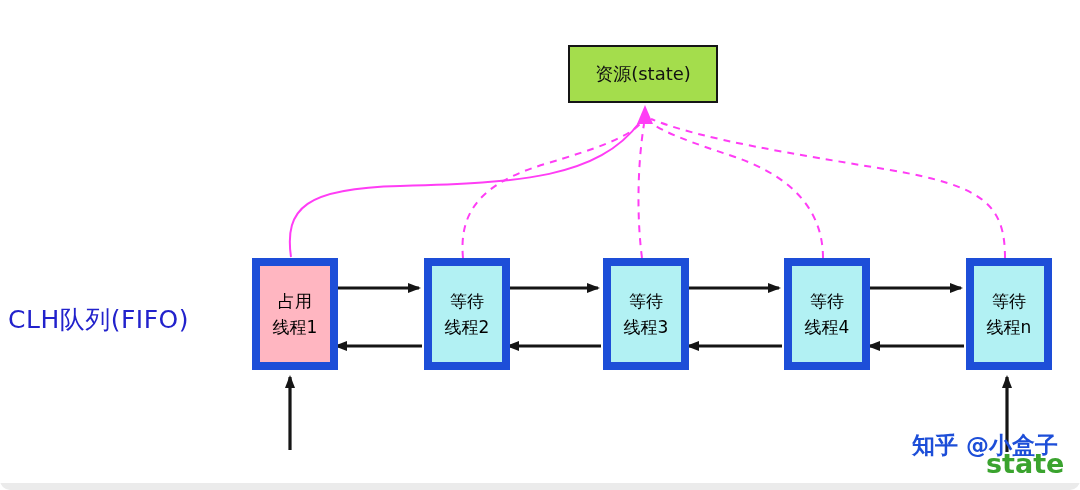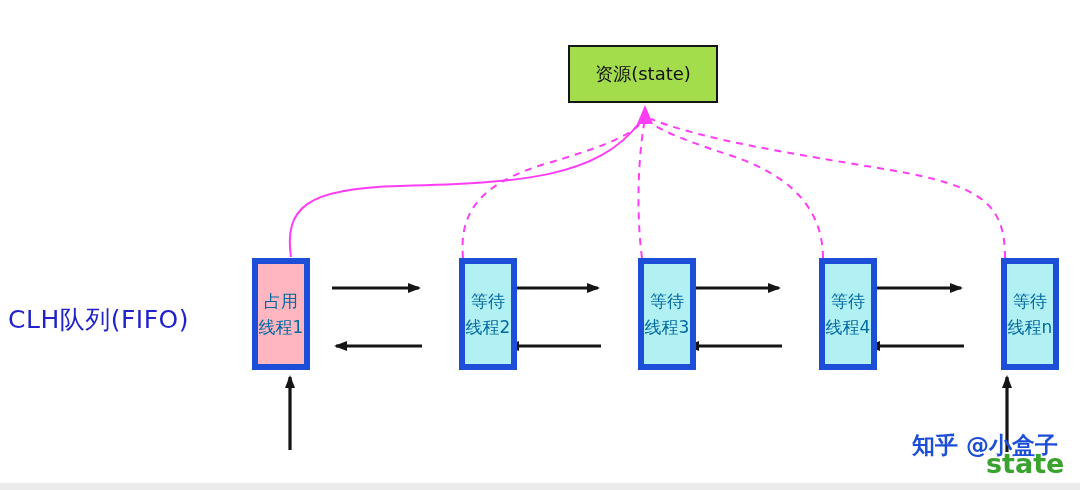--- a/index.html
+++ b/index.html
@@ -1,29 +1,29 @@
 <!DOCTYPE html>
 <html><head>
 <meta charset="utf-8">
 <style>
   html,body { margin:0; padding:0; background:#fff; }
   .canvas {
     position:relative; width:1080px; height:490px; background:#ffffff;
-    font-family:"DejaVu Sans", sans-serif; overflow:hidden;
+    font-family:"DejaVu Sans", sans-serif; overflow:hidden;border-radius:10px;
   }
   svg.layer { position:absolute; left:0; top:0; }
   .node {
-    position:absolute; top:258px; width:58px; height:112px;
-    border:6px solid #1d4ed8; box-sizing:border-box;
+    position:absolute; top:258px; width:86px; height:112px;
+    border:8px solid #1d4ed8; box-sizing:border-box;
     display:flex; align-items:center; justify-content:center;
     text-align:center; font-size:17px; line-height:1.55;
-    white-space:pre-line; color:#0369a1;
+    white-space:pre-line; color:#000000;
   }
   .node.owner   { background:#ffb6c1; }
-  .node.waiting { background:#b2f1f3;margin-left:35px; }
+  .node.waiting { background:#b2f1f3; }
   .n1 { left:252px; } .n2 { left:424px; } .n3 { left:603px; } .n4 { left:784px; } .n5 { left:966px; }
   .resource-box {
     position:absolute; left:568px; top:45px; width:150px; height:58px;
     background:#a4dd4c; border:2px solid #151515; box-sizing:border-box;
     display:flex; align-items:center; justify-content:center;
     font-size:18px; color:#111;
   }
   .queue-label {
     position:absolute; left:8px; top:303px;
     font-size:25px; color:#2222cc; letter-spacing:0.5px;

